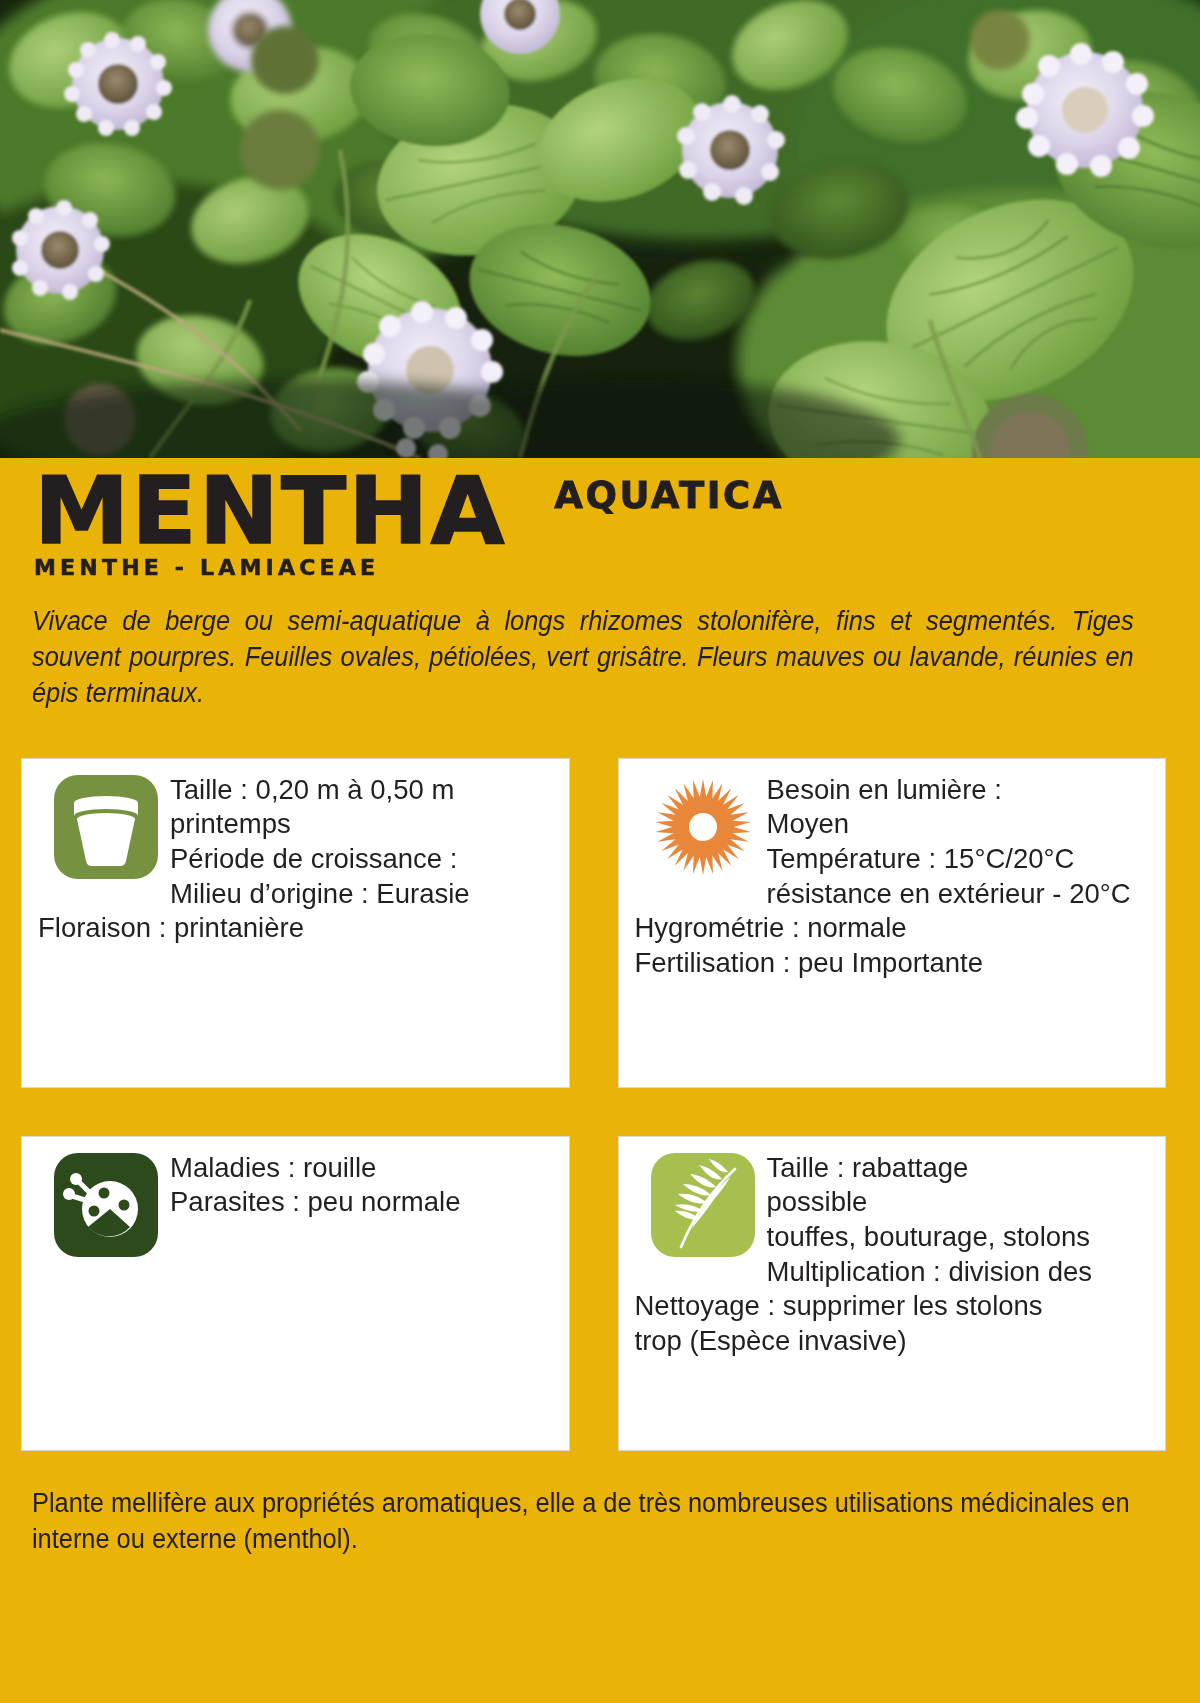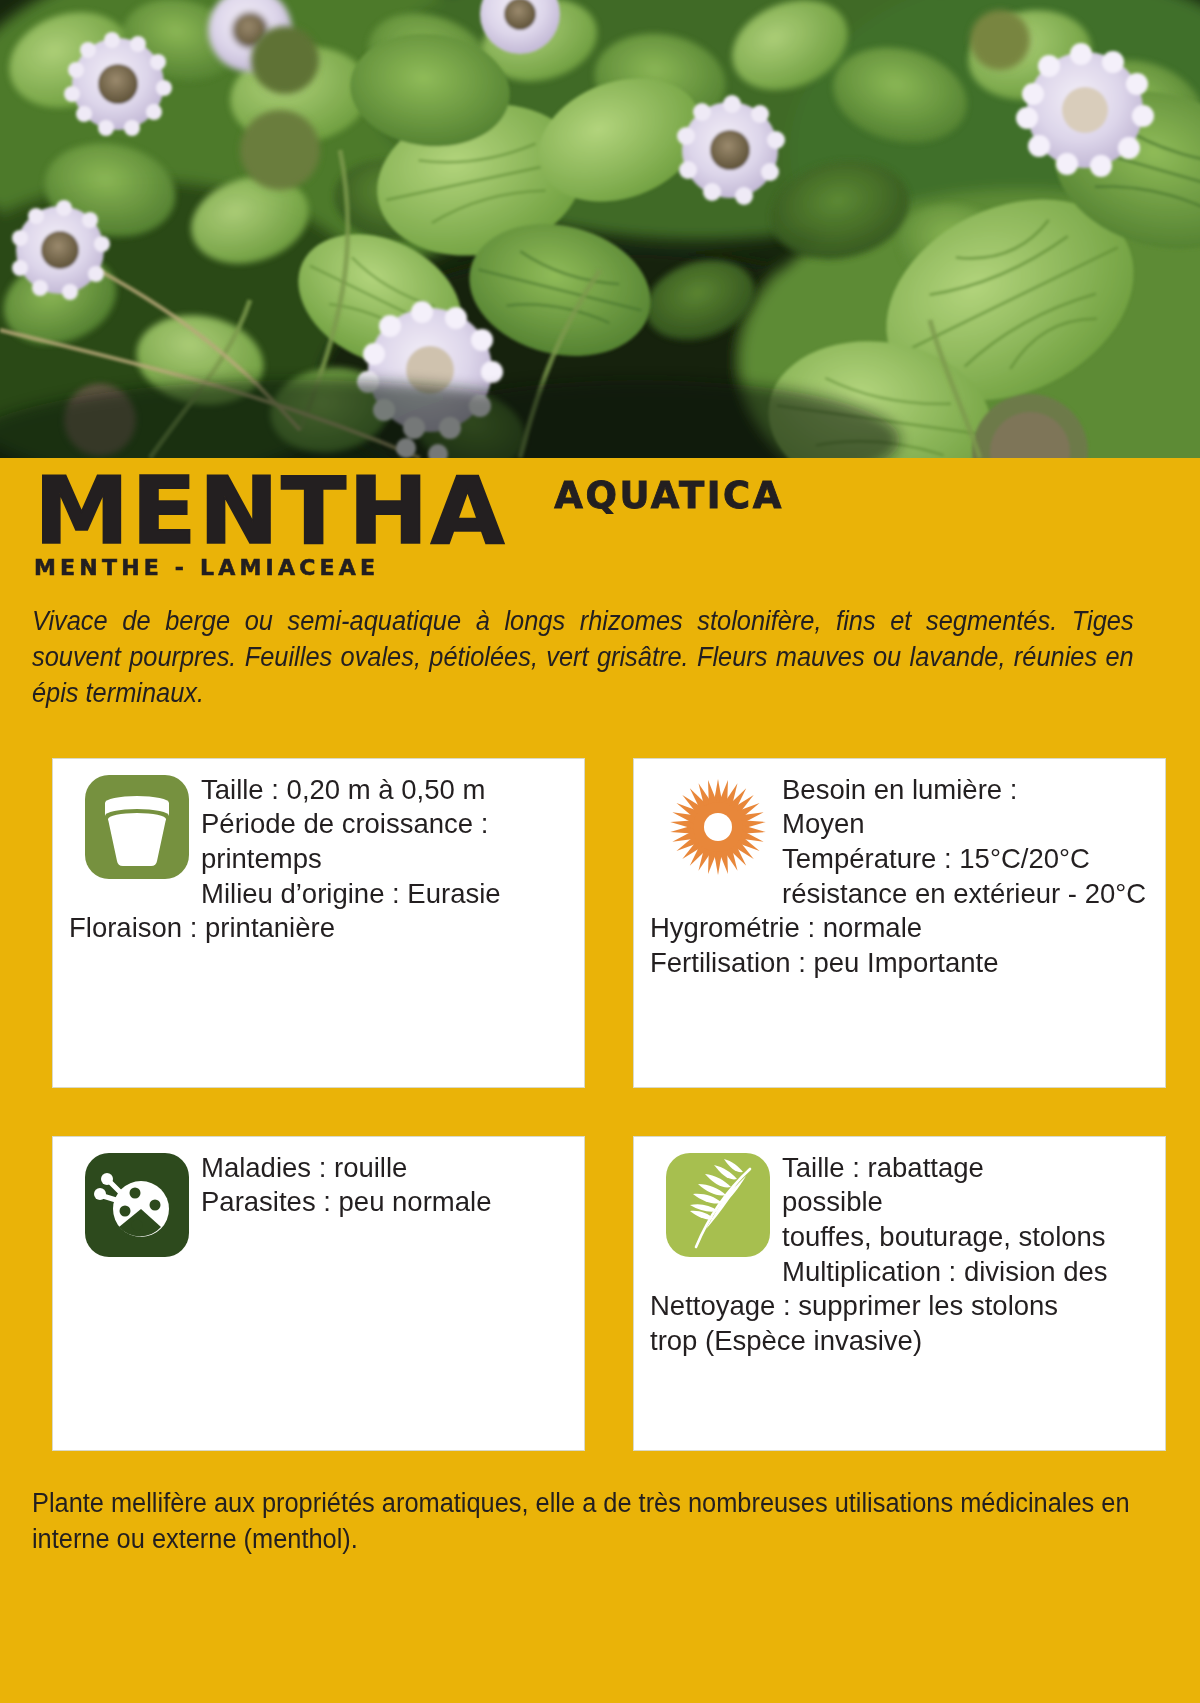--- a/index.html
+++ b/index.html
@@ -73,21 +73,21 @@
     line-height: 1.33;
     text-align: justify;
     color: #231f20;
     transform: scaleX(.94);
     transform-origin: left top;
     width: 1240px;
   }
 
   
   .grid {
-    margin: 46px 34px 0 52px;
+    margin: 46px 34px 0 21px;
     display: grid;
     grid-template-columns: 1fr 1fr;
     grid-template-rows: 330px 315px;
     column-gap: 54px;
     row-gap: 22px;
     gap: 48px;
   }
   .panel {
     border: 1.5px solid #d9d9c9;
     background: #ffffff;
@@ -407,22 +407,22 @@
           <rect x="0" y="0" width="104" height="104" rx="24" fill="#76913f"></rect>
           <path d="M20 28 h64 v13 H20 z" fill="#ffffff"></path>
           <ellipse cx="52" cy="28" rx="32" ry="7" fill="#ffffff"></ellipse>
           <ellipse cx="52" cy="41" rx="32" ry="7" fill="#76913f"></ellipse>
           <path d="M23 44 h58 l-9 42 a6 6 0 0 1 -6 5 H38 a6 6 0 0 1 -6 -5 z" fill="#ffffff"></path>
           <ellipse cx="52" cy="44" rx="29" ry="6" fill="#ffffff"></ellipse>
         </svg>
       </span>
       <div class="panel-text">
         <span class="ln">Taille : 0,20 m à 0,50 m</span>
+        <span class="ln">printemps</span>
         <span class="ln">Période de croissance :</span>
-        <span class="ln">printemps</span>
         <span class="ln">Milieu d’origine : Eurasie</span>
         <span class="ln">Floraison : printanière</span>
       </div>
     </div>
 
     <div class="panel">
       <span class="icon">
         <svg viewBox="0 0 104 104">
           <g fill="#e8873a">
             <g transform="translate(52,52)">

